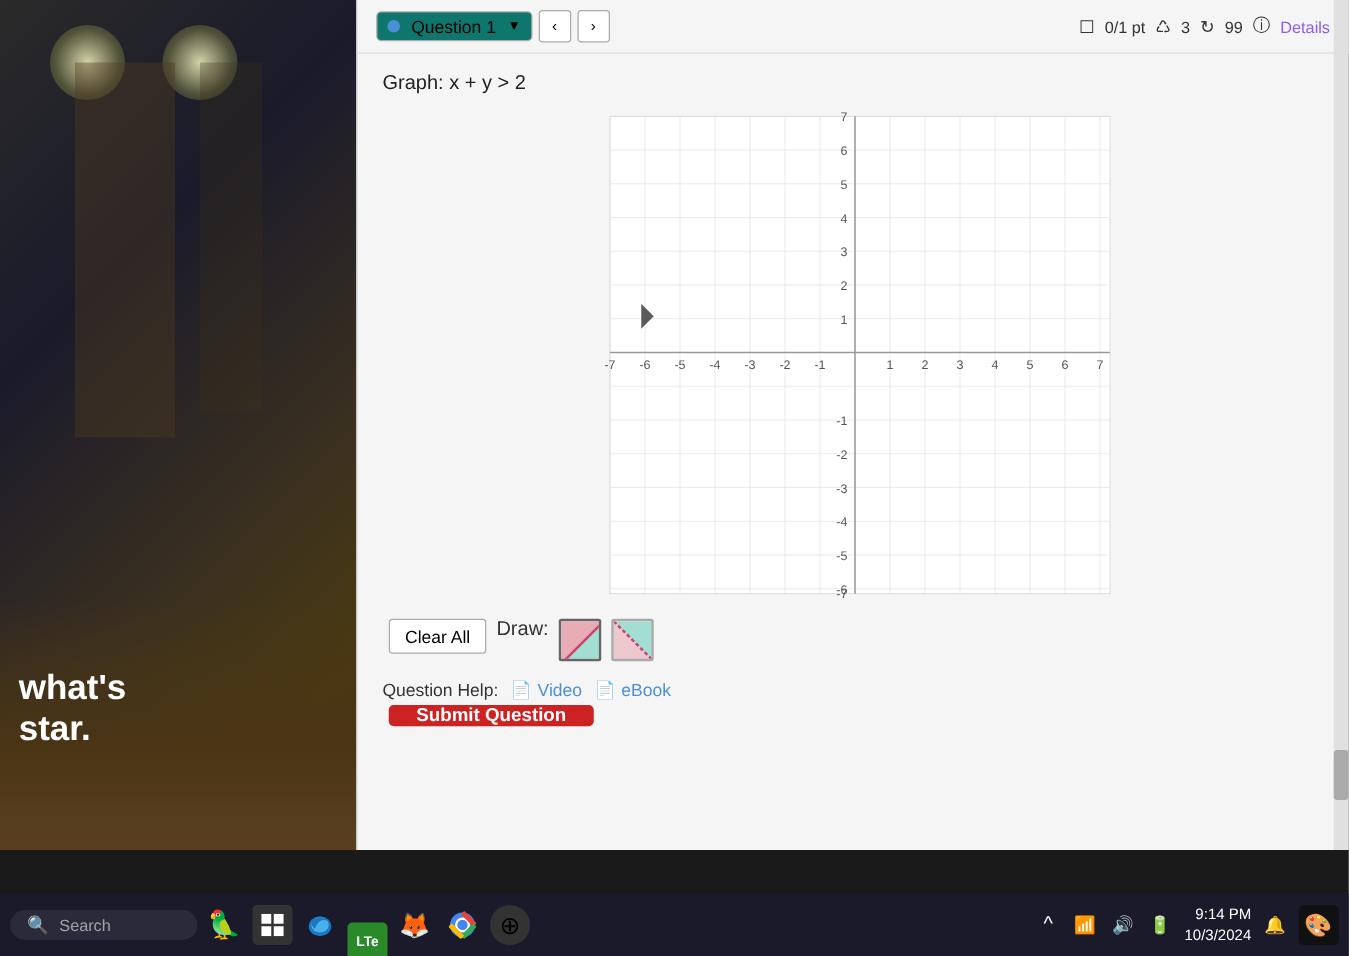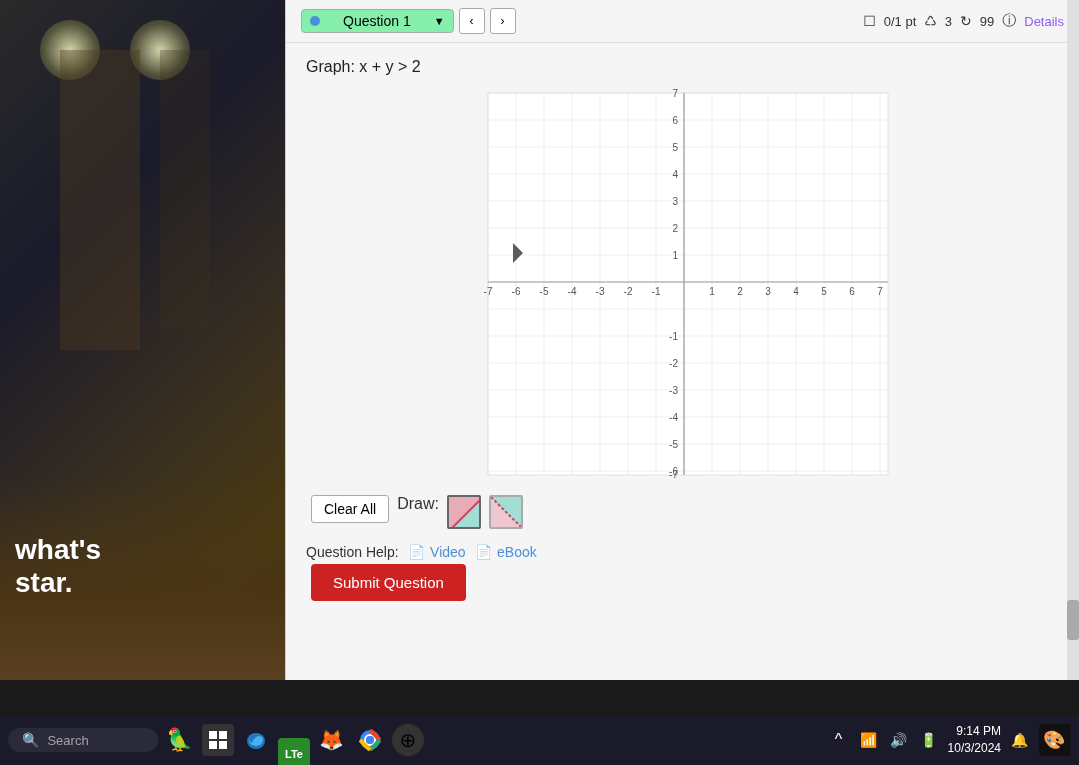--- a/index.html
+++ b/index.html
@@ -69,23 +69,23 @@
       display: flex;
       align-items: center;
       gap: 5px;
     }
 
     .question-selector {
       display: flex;
       align-items: center;
       border: 1px solid #aaa;
       border-radius: 4px;
-      background: #86efac;
+      background: #0f766e;
       padding: 3px 8px;
-      gap: 23px;
+      gap: 9px;
       font-size: 14px;
     }
 
     .dot-indicator {
       width: 10px;
       height: 10px;
       background: #4a90d9;
       border-radius: 50%;
     }
 
@@ -205,23 +205,23 @@
       display: flex;
       align-items: center;
       gap: 4px;
     }
 
     
     .submit-btn {
       background: #cc2222;
       color: white;
       border: none;
-      padding: 10px 22px;
+      padding: 0 22px;
       font-size: 15px;
-      font-weight: normal;
+      font-weight: bold;
       border-radius: 4px;
       cursor: pointer;
       margin-left: 5px;
       text-align: center;
     }
 
     
     .taskbar {
       position: absolute;
       bottom: 0;

